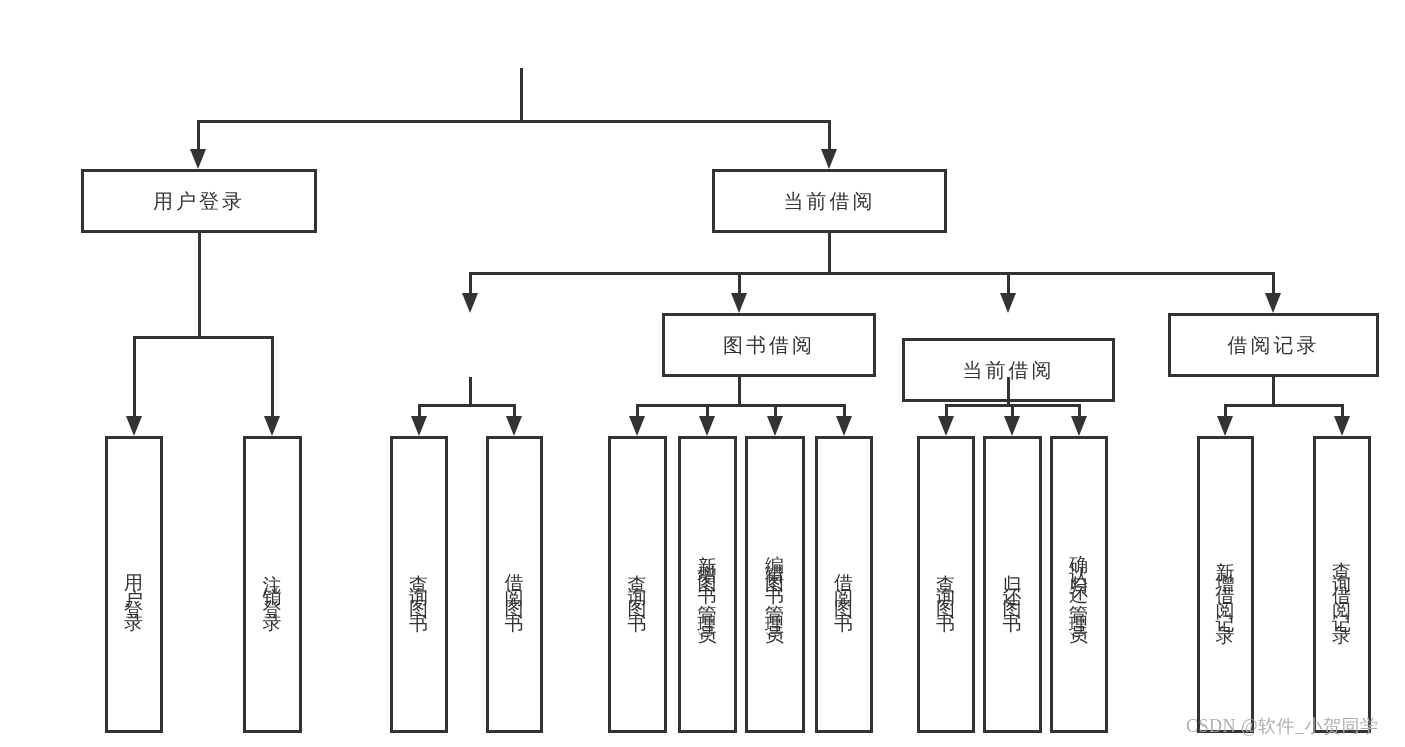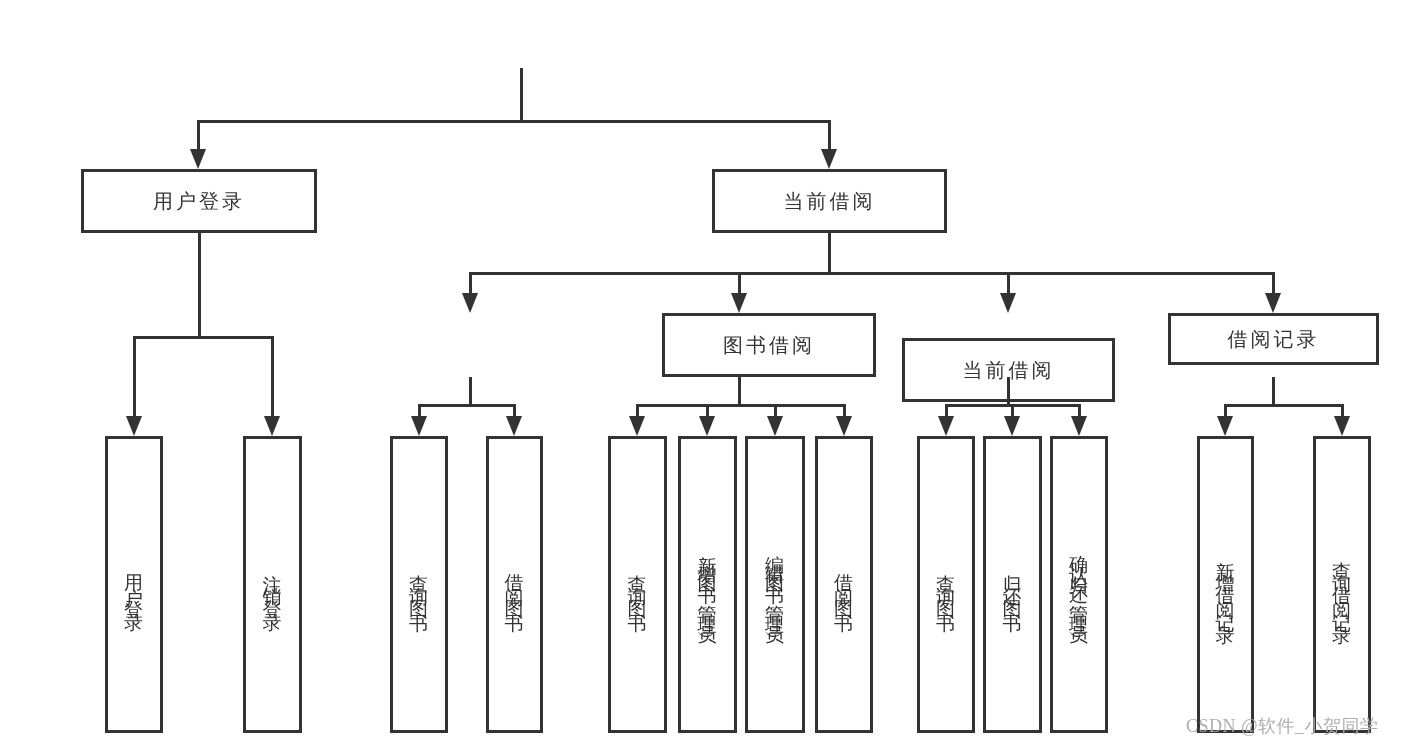--- a/index.html
+++ b/index.html
@@ -45,21 +45,21 @@
   <div class="box h" style="left:712px; top:169px; width:235px; height:64px;">
     <span>当前借阅</span>
   </div>
 
   <div class="box h" style="left:632px; top:313px; width:214px; height:64px;margin-left:30px;">
     <span>图书借阅</span>
   </div>
   <div class="box h" style="left:902px; top:313px; width:213px; height:64px;margin-top:25px;">
     <span>当前借阅</span>
   </div>
-  <div class="box h" style="left:1168px; top:313px; width:211px; height:52px;">
+  <div class="box h" style="left:1168px; top:313px; width:211px; height:64px;">
     <span>借阅记录</span>
   </div>
 
   <div class="box v" style="left:105px; top:436px; width:58px; height:297px;">
     <span>用户登录</span>
   </div>
   <div class="box v" style="left:243px; top:436px; width:59px; height:297px;">
     <span>注销登录</span>
   </div>
 

